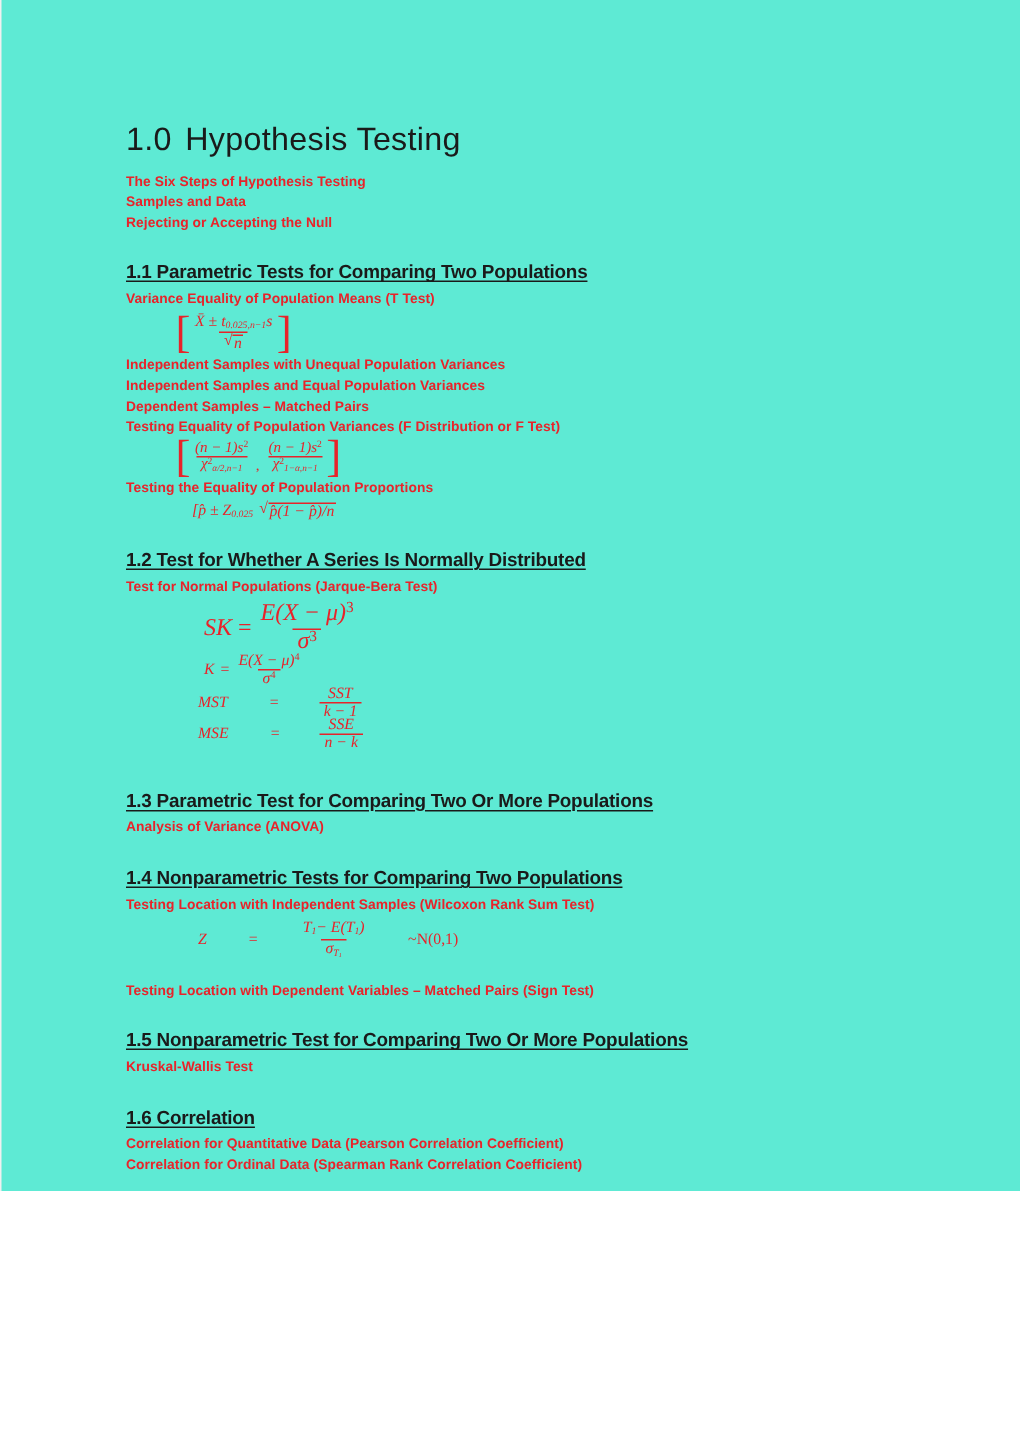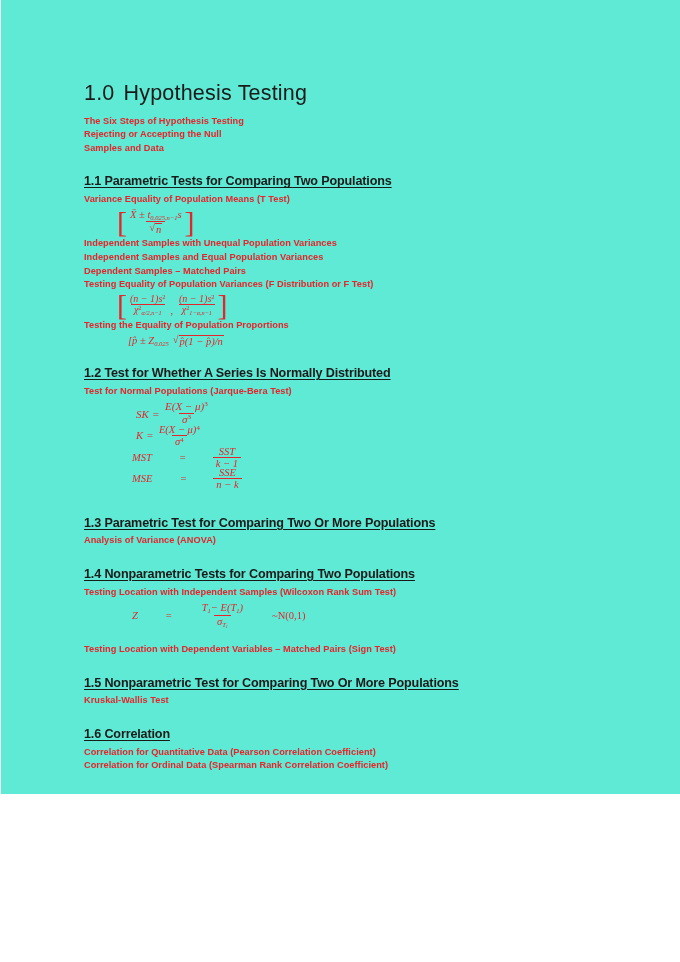--- a/index.html
+++ b/index.html
@@ -133,22 +133,22 @@
 
 <div class="page">
   <div class="edge-left"></div>
 
   <div class="content">
 
     <h1 class="doc-title"><span class="num">1.0</span><span>Hypothesis Testing</span></h1>
 
     <div class="blk-title-subs">
       <p class="red-line">The Six Steps of Hypothesis Testing</p>
+      <p class="red-line">Samples and Data</p>
       <p class="red-line">Rejecting or Accepting the Null</p>
-      <p class="red-line">Samples and Data</p>
     </div>
 
     <div class="gap-sec"></div>
 
     <h2 class="sec-head">1.1 Parametric Tests for Comparing Two Populations</h2>
     <div class="gap-after-head"></div>
 
     <p class="red-line">Variance Equality of Population Means (T Test)</p>
 
     <div class="formula f-indent-1" style="margin-top:2px;margin-bottom:2px;">
@@ -192,21 +192,21 @@
         </span>
     </div>
 
     <div class="gap-sec"></div>
 
     <h2 class="sec-head">1.2 Test for Whether A Series Is Normally Distributed</h2>
     <div class="gap-after-head"></div>
 
     <p class="red-line">Test for Normal Populations (Jarque-Bera Test)</p>
 
-    <div class="formula f-indent-3" style="font-size:11px;margin-top:3px;">
+    <div class="formula f-indent-3" style="font-size:16px;margin-top:3px;">
       <span class="eq-lbl">SK</span>
       <span style="font-style:normal;padding-right:3px;">=</span>
       <span class="frac">
         <span class="num-part nowrap"><span>E(X − μ)</span><span class="sup">3</span></span>
         <span class="den-part nowrap"><span>σ</span><span class="sup">3</span></span>
       </span>
     </div>
 
     <div class="formula f-indent-3" style="font-size:10.5px;margin-top:-2px;">
       <span class="eq-lbl">K</span>

